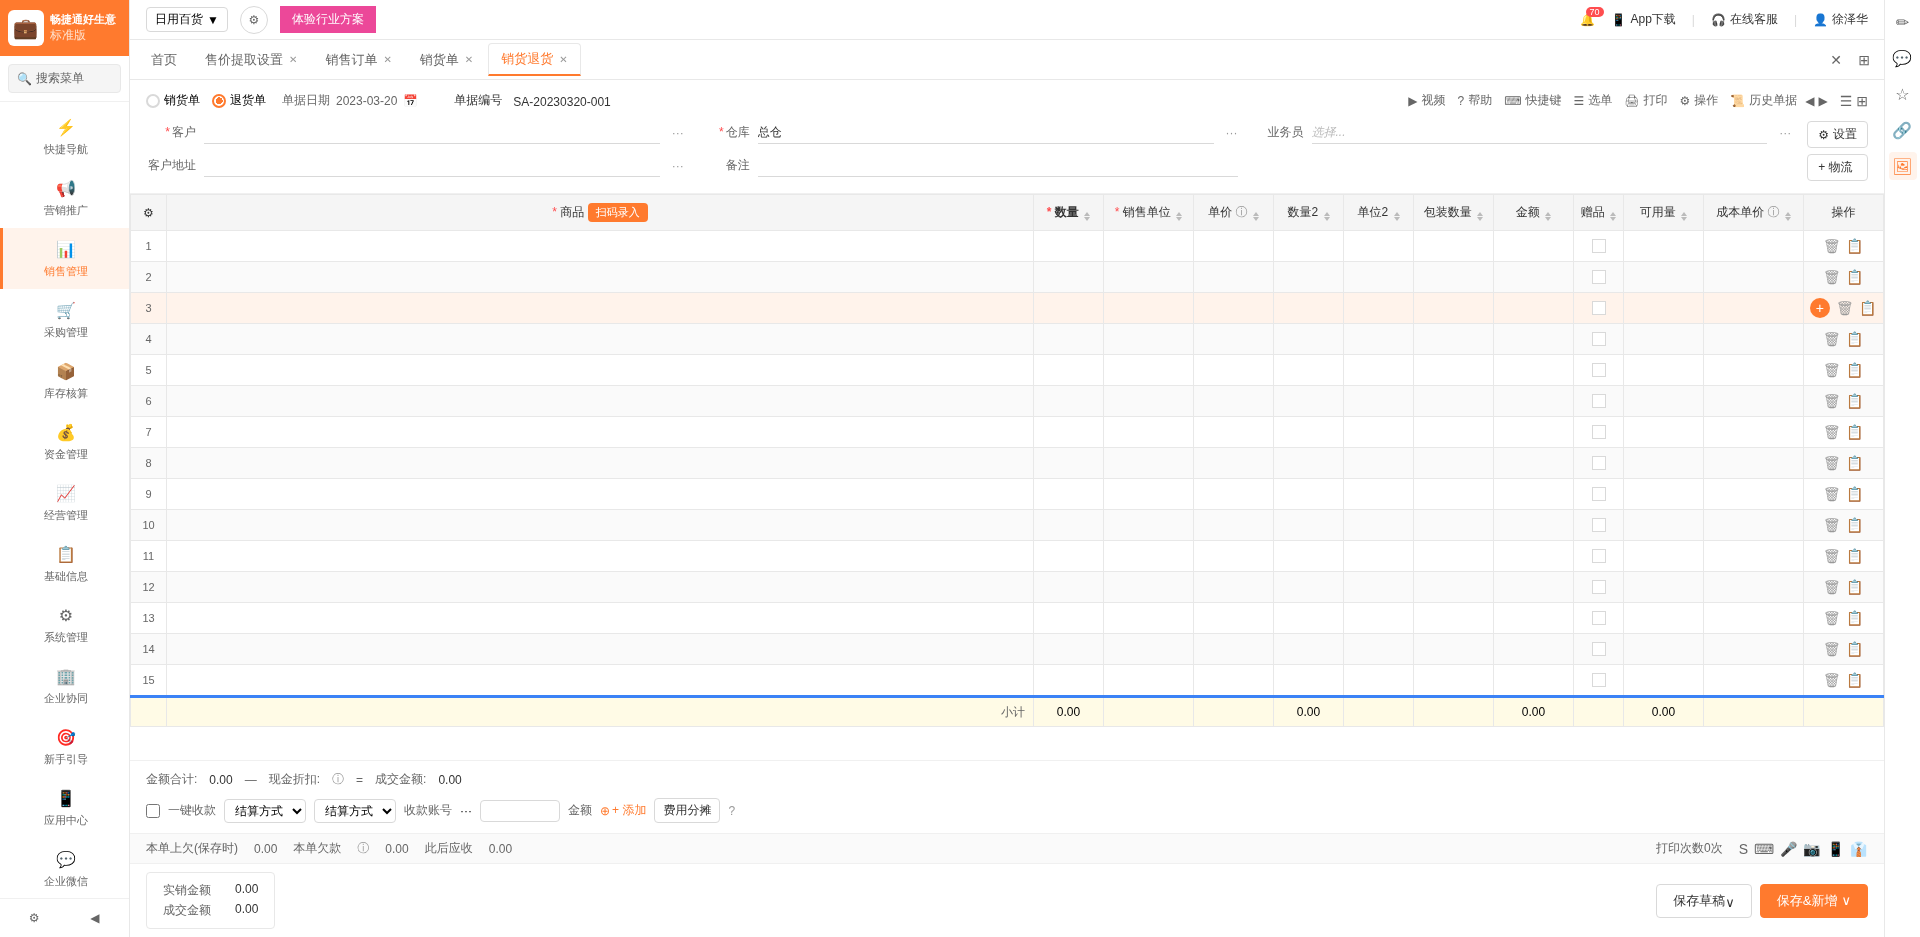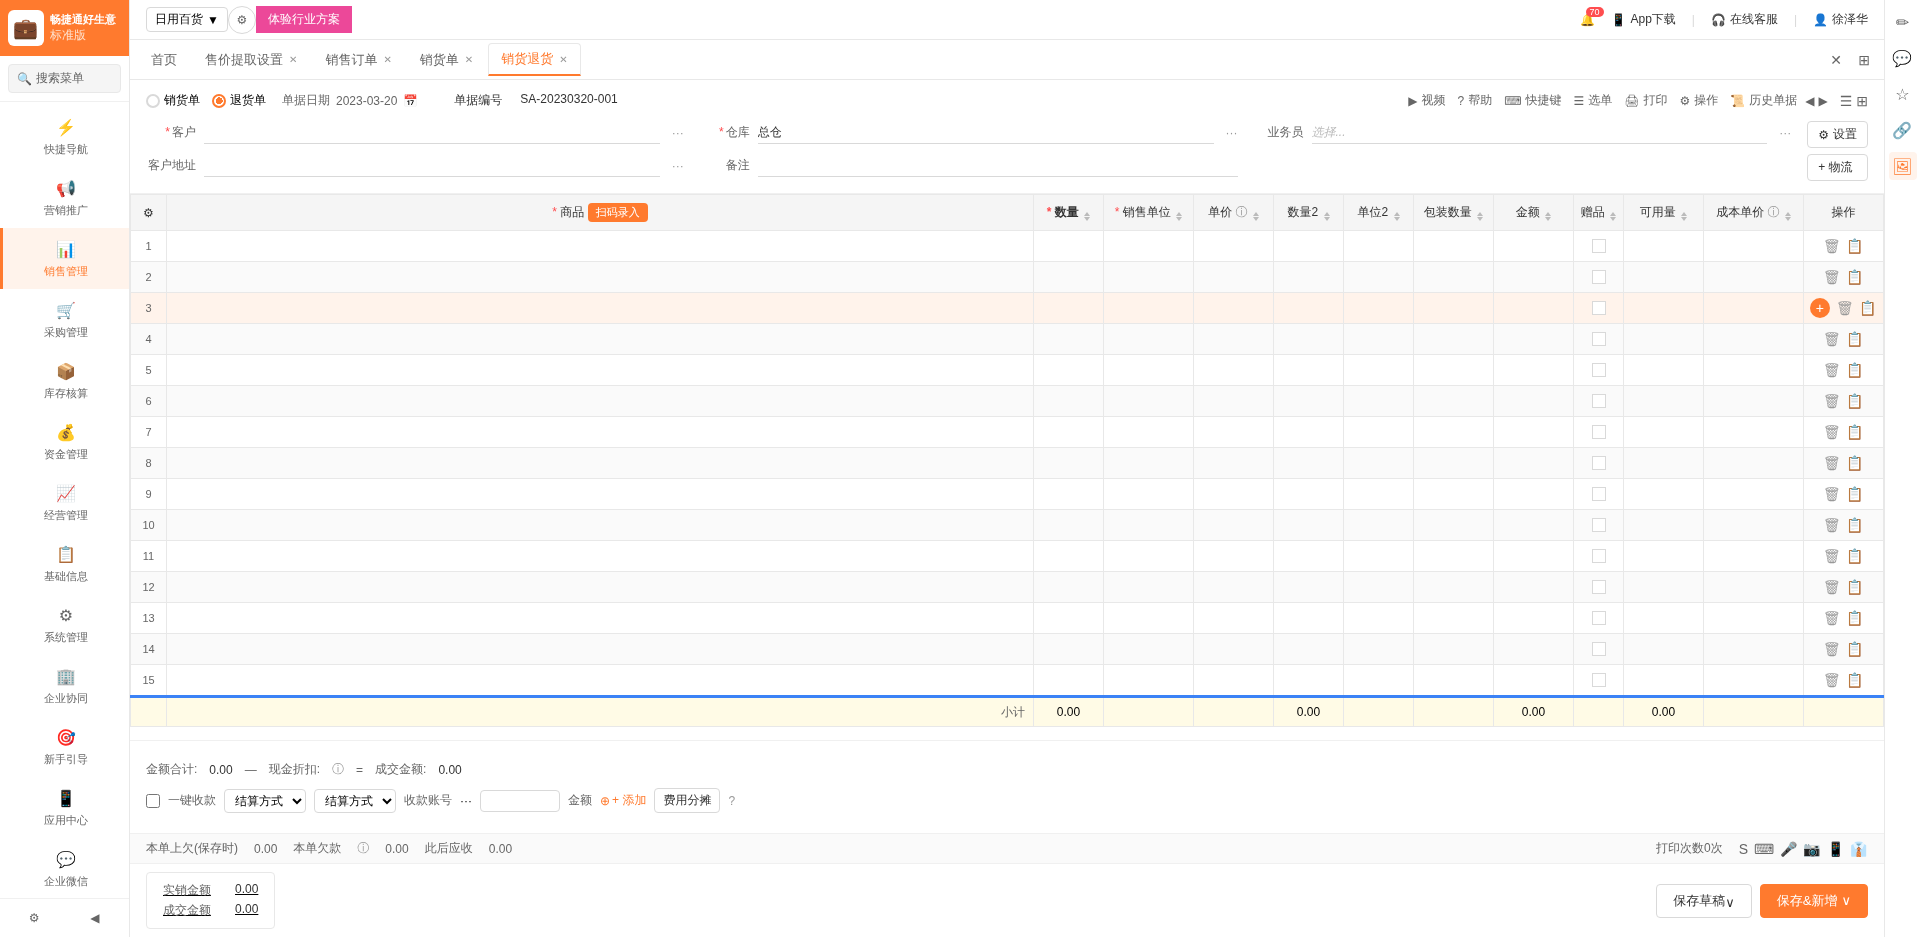--- a/index.html
+++ b/index.html
@@ -19,21 +19,21 @@
     .sidebar-item.active { background: #fff3eb; color: #ff7a2e; border-left-color: #ff7a2e; }
     .sidebar-item-icon { width: 22px; height: 22px; display: flex; align-items: center; justify-content: center; font-size: 16px; }
     .sidebar-bottom { padding: 8px; display: flex; gap: 8px; border-top: 1px solid #f0f0f0; }
     .sidebar-bottom-btn { flex: 1; display: flex; align-items: center; justify-content: center; cursor: pointer; color: #666; padding: 4px; border-radius: 4px; }
 
     
     .right-panel { flex: 1; display: flex; flex-direction: column; overflow: hidden; }
 
     
     .top-header { height: 40px; background: #fff; display: flex; align-items: center; justify-content: space-between; padding: 0 16px; border-bottom: 1px solid #e8e8e8; flex-shrink: 0; }
-    .header-left { display: flex; align-items: center; }
+    .header-left { display: flex; align-items: center; gap: 12px; }
     .header-select { display: flex; align-items: center; gap: 4px; border: 1px solid #d9d9d9; border-radius: 4px; padding: 3px 8px; cursor: pointer; font-size: 12px; }
     .header-settings-btn { width: 28px; height: 28px; border-radius: 50%; border: 1px solid #d9d9d9; display: flex; align-items: center; justify-content: center; cursor: pointer; color: #666; }
     .header-experience-btn { background: #ec4899; color: #fff; border: none; border-radius: 0; padding: 5px 12px; cursor: pointer; font-size: 12px; }
     .header-right { display: flex; align-items: center; gap: 16px; }
     .header-notification { position: relative; cursor: pointer; }
     .notification-badge { position: absolute; top: -6px; right: -8px; background: #ff4d4f; color: #fff; font-size: 9px; border-radius: 8px; padding: 0 4px; min-width: 16px; text-align: center; }
     .header-action { display: flex; align-items: center; gap: 4px; cursor: pointer; color: #333; font-size: 12px; }
 
     
     .tab-bar { height: 40px; background: #fff; display: flex; align-items: center; padding: 0 8px; border-bottom: 1px solid #e8e8e8; flex-shrink: 0; gap: 2px; }
@@ -48,21 +48,21 @@
 
     
     .form-header { padding: 12px 16px; border-bottom: 1px solid #f0f0f0; flex-shrink: 0; }
     .form-header-row1 { display: flex; align-items: center; gap: 16px; margin-bottom: 12px; }
     .radio-group { display: flex; gap: 12px; }
     .radio-item { display: flex; align-items: center; gap: 4px; cursor: pointer; font-size: 12px; }
     .radio-circle { width: 14px; height: 14px; border-radius: 50%; border: 2px solid #d9d9d9; }
     .radio-circle.checked { border-color: #ff7a2e; background: radial-gradient(circle, #ff7a2e 50%, transparent 50%); }
     .date-field { display: flex; align-items: center; gap: 6px; font-size: 12px; color: #333; }
     .date-field span { color: #666; }
-    .form-id { display: flex; align-items: flex-start; gap: 18px; font-size: 12px; color: #333; margin-left: 20px; }
+    .form-id { display: flex; align-items: flex-end; gap: 11px; font-size: 12px; color: #333; margin-left: 20px; }
     .form-actions { margin-left: auto; display: flex; align-items: center; gap: 12px; font-size: 12px; color: #666; }
     .form-action-item { display: flex; align-items: center; gap: 4px; cursor: pointer; }
 
     .form-fields { display: flex; gap: 16px; align-items: flex-start; }
     .form-field-group { flex: 1; display: flex; flex-direction: column; gap: 10px; }
     .form-field { display: flex; align-items: center; gap: 8px; }
     .form-field-label { color: #666; font-size: 12px; white-space: nowrap; min-width: 50px; text-align: right; }
     .form-field-label.required::before { content: '*'; color: #ff4d4f; margin-right: 2px; }
     .form-field-input { flex: 1; border: none; border-bottom: 1px solid #d9d9d9; padding: 4px 4px 4px 0; font-size: 12px; outline: none; color: #333; }
     .form-field-input::placeholder { color: #bbb; }
@@ -84,35 +84,35 @@
     .sort-down { border-top: 4px solid #bbb; }
     .checkbox-cell { display: flex; align-items: center; justify-content: center; height: 30px; }
     .table-checkbox { width: 14px; height: 14px; border: 1px solid #d9d9d9; background: #fff; cursor: pointer; }
     .action-btns { display: flex; align-items: center; justify-content: center; gap: 6px; height: 30px; }
     .action-btn { background: none; border: none; cursor: pointer; color: #999; font-size: 14px; }
     .add-row-btn { width: 20px; height: 20px; background: #ff7a2e; border-radius: 50%; border: none; color: #fff; cursor: pointer; display: flex; align-items: center; justify-content: center; font-size: 14px; }
     .scan-btn { background: #ff7a2e; color: #fff; border: none; border-radius: 4px; padding: 2px 8px; cursor: pointer; font-size: 11px; }
     .total-row td { background: #fffbe6 !important; font-weight: 500; border-top: 3px solid #3b82f6; }
 
     
-    .form-footer { border-top: 1px solid #f0f0f0; padding: 20px 16px; flex-shrink: 0; }
+    .form-footer { border-top: 1px solid #f0f0f0; padding: 10px 16px; flex-shrink: 0; }
     .footer-calc-row { display: flex; align-items: center; gap: 12px; font-size: 12px; margin-bottom: 10px; }
     .footer-minus { color: #666; }
     .footer-equals { color: #666; }
     .footer-value { color: #333; font-weight: 500; }
     .footer-label { color: #666; }
     .footer-payment-row { display: flex; align-items: center; gap: 8px; font-size: 12px; }
     .footer-checkbox { width: 14px; height: 14px; border: 1px solid #d9d9d9; cursor: pointer; }
     .footer-select { border: 1px solid #d9d9d9; border-radius: 4px; padding: 3px 6px; font-size: 12px; cursor: pointer; background: #fff; }
     .footer-input { border: 1px solid #d9d9d9; border-radius: 4px; padding: 3px 6px; font-size: 12px; width: 80px; }
     .add-expense-btn { background: none; border: none; color: #ff7a2e; cursor: pointer; font-size: 12px; display: flex; align-items: center; gap: 2px; }
     .expense-split-btn { background: #fff; border: 1px solid #d9d9d9; border-radius: 4px; padding: 3px 8px; cursor: pointer; font-size: 12px; color: #333; }
 
     .form-bottom-info { display: flex; align-items: center; gap: 16px; font-size: 12px; color: #666; padding: 6px 16px; border-top: 1px solid #f0f0f0; background: #fafafa; }
-    .summary-row { display: flex; justify-content: space-between; gap: 24px; margin: 3px 0; text-decoration: underline; }
+    .summary-row { display: flex; justify-content: space-between; gap: 24px; margin: 3px 0; }
     .summary-label { color: #666; }
     .summary-value { color: #333; font-weight: 500; }
 
     
     .bottom-actions { display: flex; align-items: center; gap: 8px; padding: 8px 16px; border-top: 1px solid #f0f0f0; background: #fff; justify-content: flex-end; position: relative; }
     .bottom-left-info { position: absolute; left: 16px; display: flex; gap: 16px; font-size: 12px; color: #666; }
     .save-draft-btn { background: #fff; border: 1px solid #d9d9d9; border-radius: 4px; padding: 7px 16px; cursor: pointer; font-size: 13px; color: #333; display: flex; align-items: flex-end; gap: 0; }
     .save-new-btn { background: #ff7a2e; border: 1px solid #ff7a2e; border-radius: 4px; padding: 7px 16px; cursor: pointer; font-size: 13px; color: #fff; display: flex; align-items: center; gap: 4px; }
 
     

